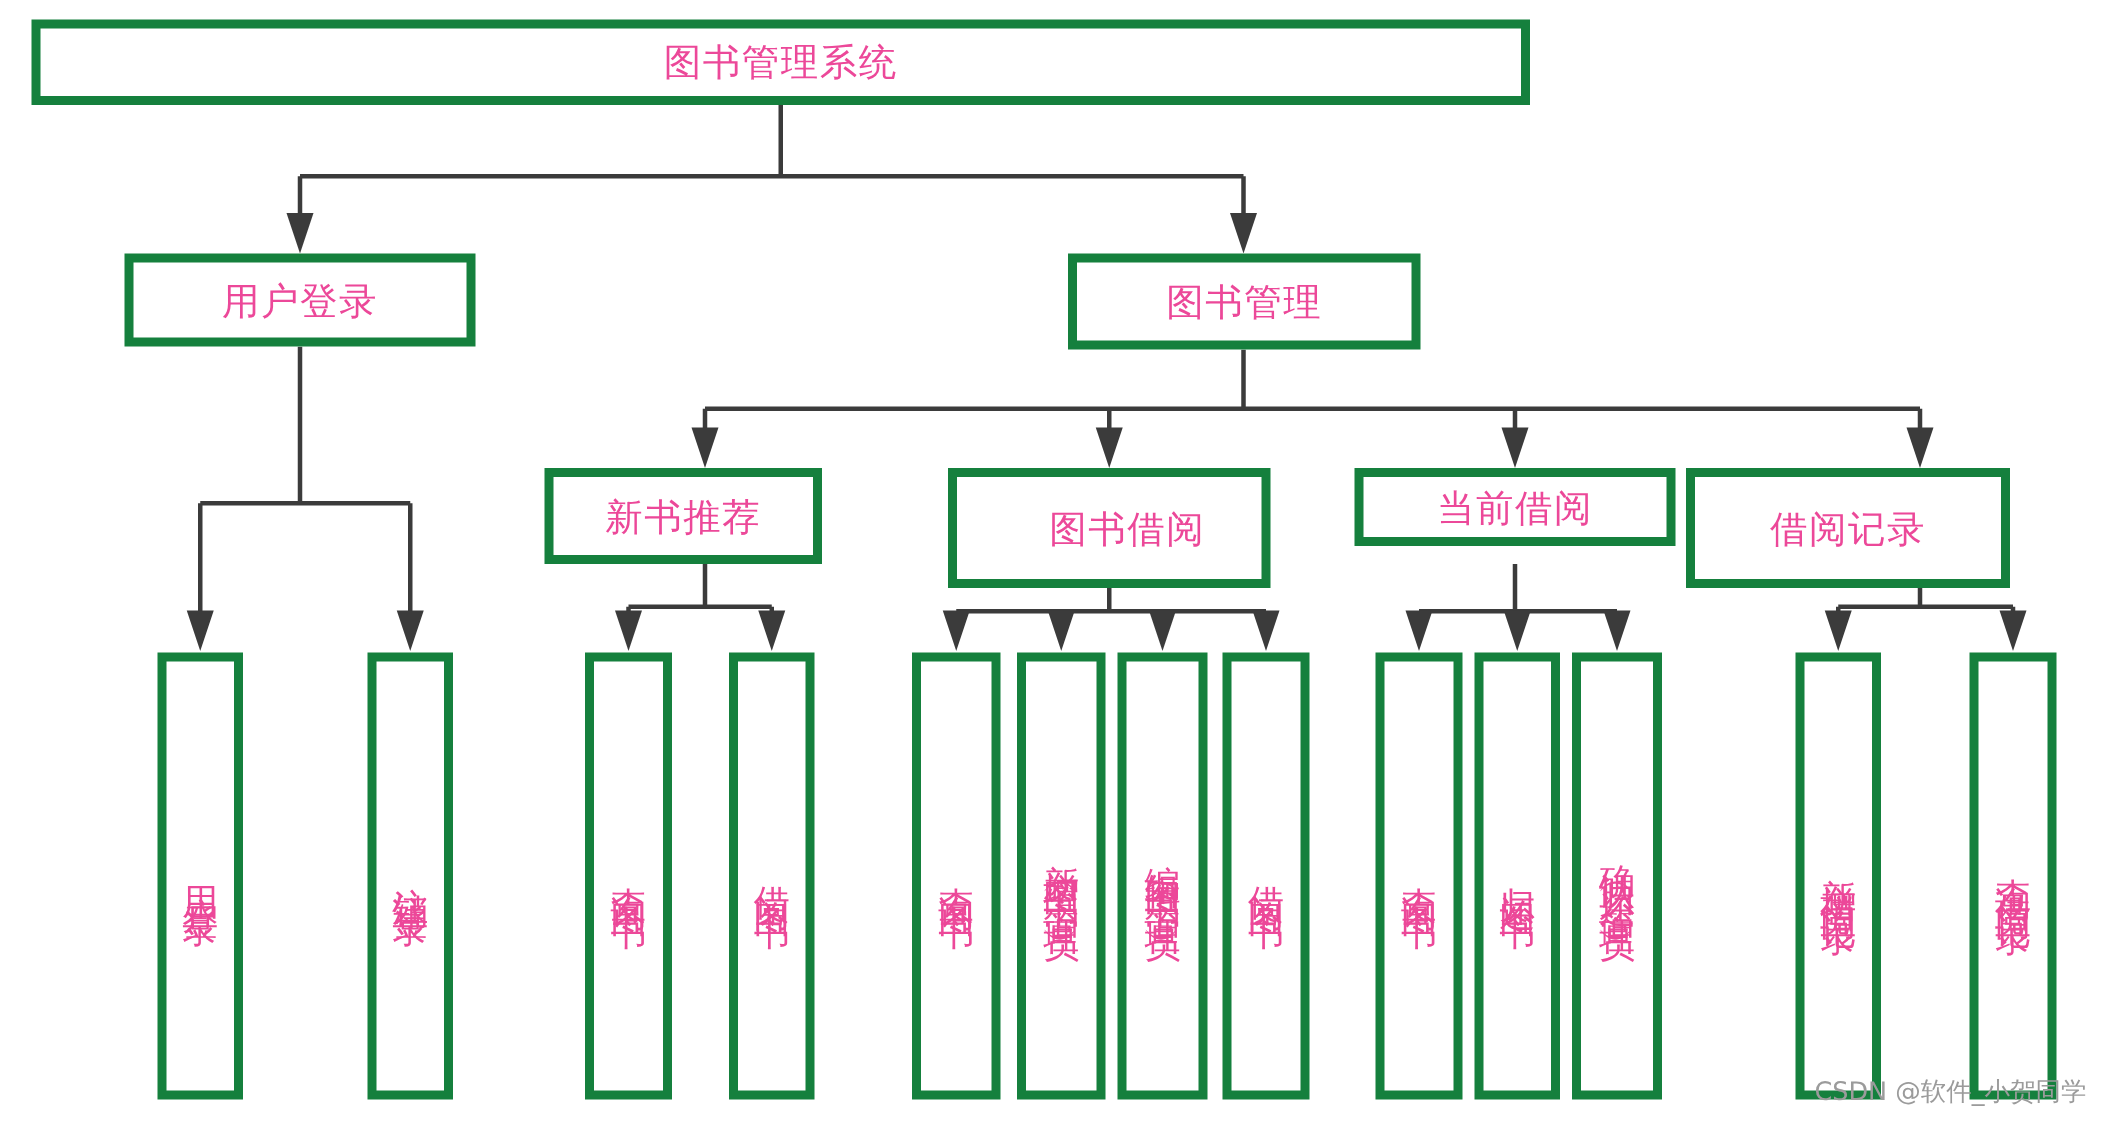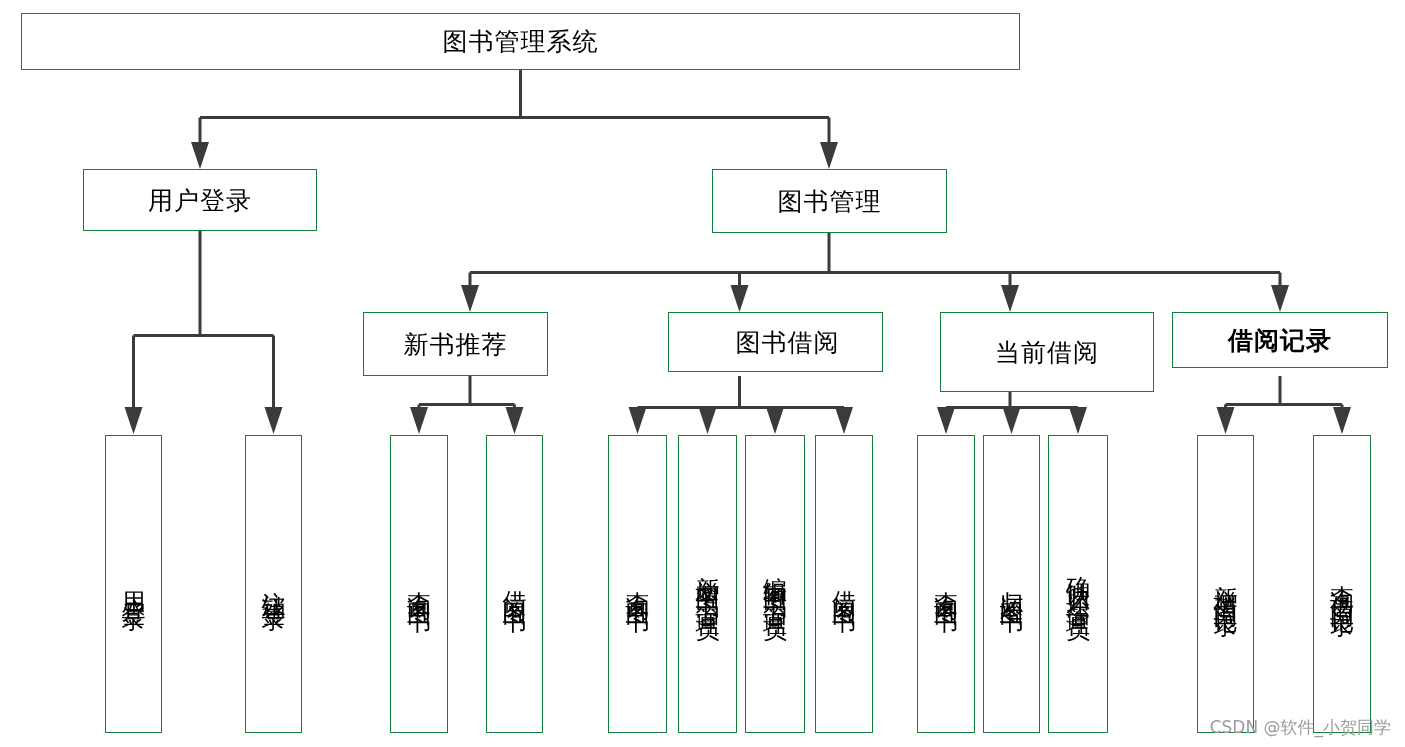--- a/index.html
+++ b/index.html
@@ -19,22 +19,22 @@
     position: absolute;
     left: 0;
     top: 0;
     width: 1405px;
     height: 747px;
   }
   .hbox, .vbox {
     position: absolute;
     box-sizing: border-box;
     background: #ffffff;
-    border: 1px solid #15803d;
-    color: #000000;
+    border: 6px solid #15803d;
+    color: #ec4899;
     display: flex;
     align-items: center;
     justify-content: center;
     text-align: right;
   }
   .hbox {
     font-size: 25px;
     letter-spacing: 1px;
     white-space: nowrap;
   }
@@ -98,23 +98,23 @@
       <polygon points="1333,407 1351,407 1342,434"></polygon>
     </g>
   </svg>
 
   <div class="hbox" style="left:21px; top:13px; width:999px; height:57px;">图书管理系统</div>
 
   <div class="hbox" style="left:83px; top:169px; width:234px; height:62px;">用户登录</div>
   <div class="hbox" style="left:712px; top:169px; width:235px; height:64px;">图书管理</div>
 
   <div class="hbox" style="left:363px; top:312px; width:185px; height:64px;">新书推荐</div>
-  <div class="hbox" style="left:668px; top:312px; width:215px; height:60px;padding-left:24px;">图书借阅</div>
-  <div class="hbox" style="left:903px; top:312px; width:214px; height:80px;margin-left:37px;">当前借阅</div>
-  <div class="hbox" style="left:1172px; top:312px; width:216px; height:56px;font-weight:bold;">借阅记录</div>
+  <div class="hbox" style="left:632px; top:312px; width:215px; height:80px;padding-left:24px;">图书借阅</div>
+  <div class="hbox" style="left:903px; top:312px; width:214px; height:52px;">当前借阅</div>
+  <div class="hbox" style="left:1124px; top:312px; width:216px; height:80px;">借阅记录</div>
 
   <div class="vbox" style="left:105px; top:435px; width:57px; height:298px;">用户登录</div>
   <div class="vbox" style="left:245px; top:435px; width:57px; height:298px;">注销登录</div>
 
   <div class="vbox" style="left:390px; top:435px; width:58px; height:298px;">查询图书</div>
   <div class="vbox" style="left:486px; top:435px; width:57px; height:298px;">借阅图书</div>
 
   <div class="vbox" style="left:608px; top:435px; width:59px; height:298px;">查询图书</div>
   <div class="vbox" style="left:678px; top:435px; width:59px; height:298px;">新增图书（管理员）</div>
   <div class="vbox" style="left:745px; top:435px; width:60px; height:298px;">编辑图书（管理员）</div>

